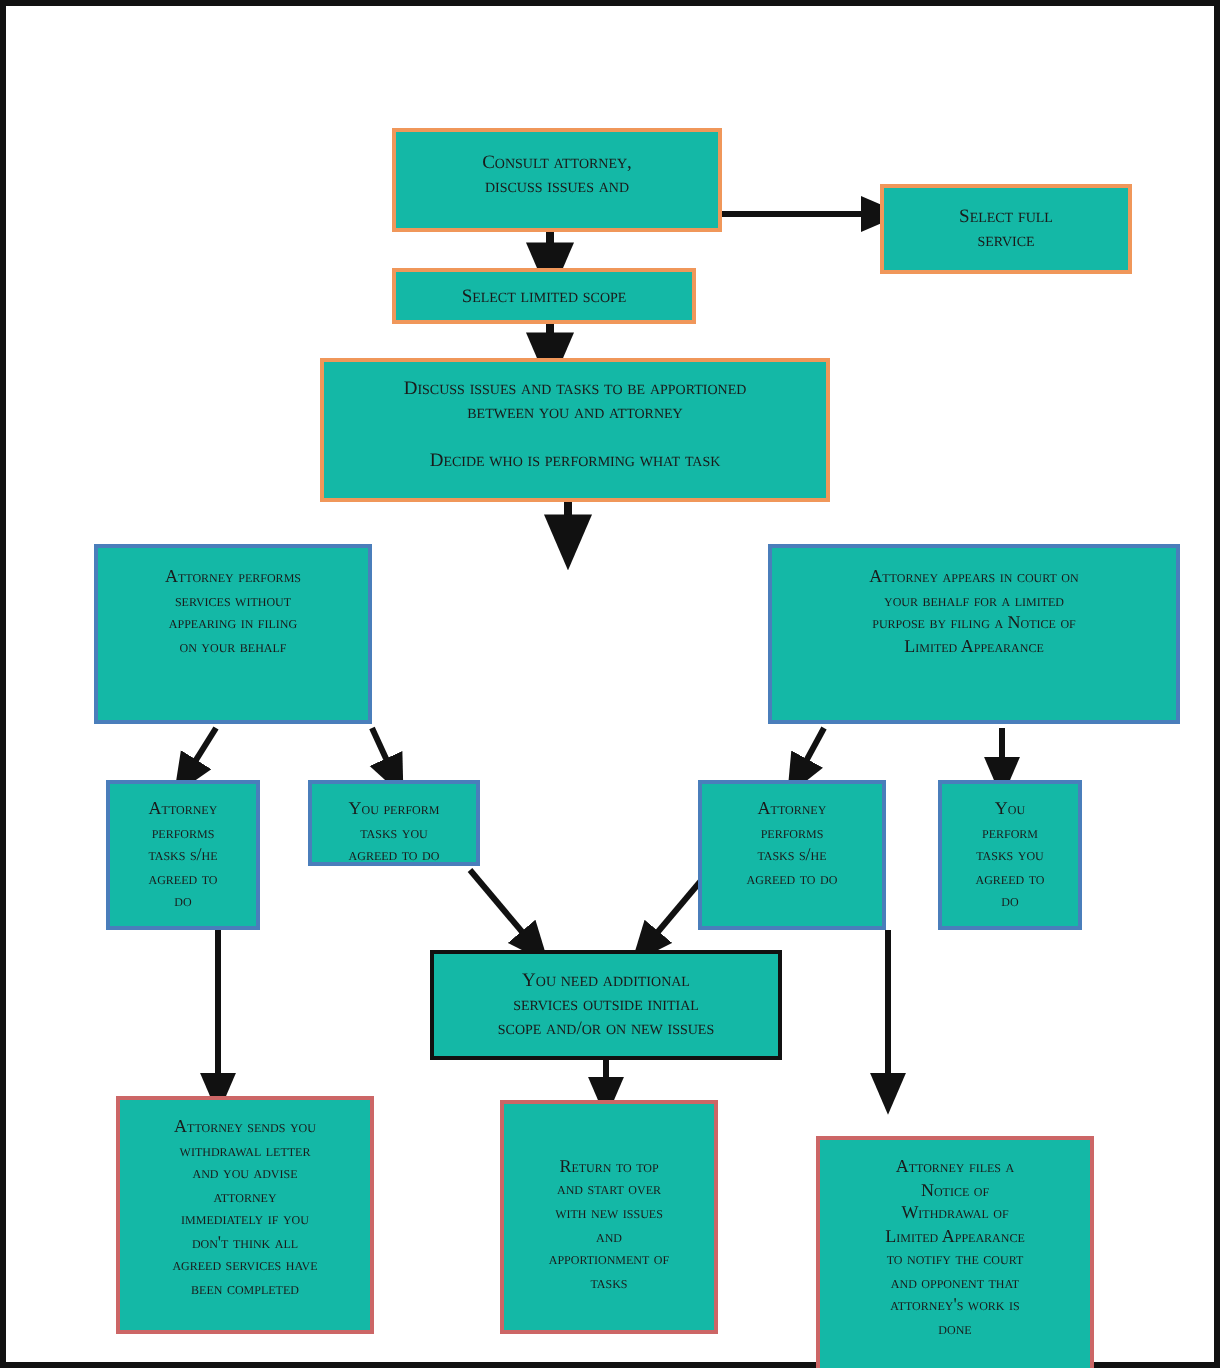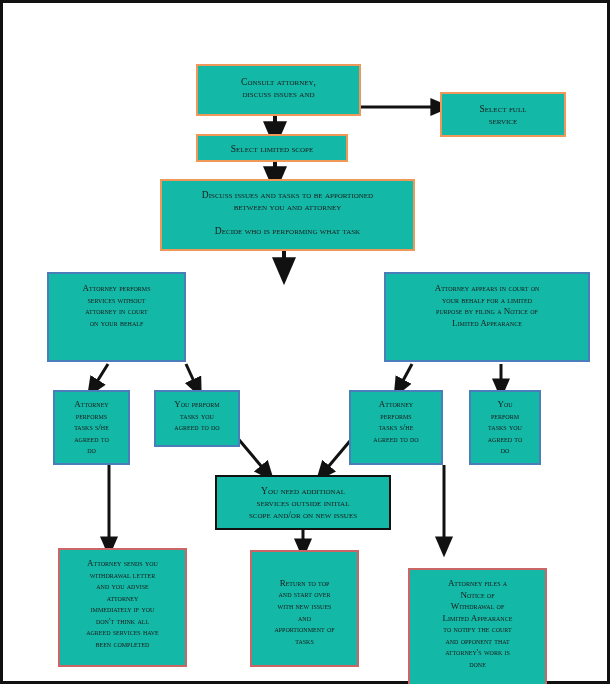--- a/index.html
+++ b/index.html
@@ -129,40 +129,40 @@
     <div class="box orange" style="left:157px; top:176px; width:255px; height:72px; font-size:9.5px; padding-top:8px;">
       <span class="txt">Discuss issues and tasks to be apportioned
 between you and attorney
 
 Decide who is performing what task</span>
     </div>
 
     <div class="box blue" style="left:44px; top:269px; width:139px; height:90px; font-size:9px; padding-top:9px;">
       <span class="txt">Attorney performs
 services without
-attorney in court
+appearing in filing
 on your behalf</span>
     </div>
 
     <div class="box blue" style="left:381px; top:269px; width:206px; height:90px; font-size:9px; padding-top:9px;">
       <span class="txt">Attorney appears in court on
 your behalf for a limited
 purpose by filing a Notice of
 Limited Appearance</span>
     </div>
 
     <div class="box blue" style="left:50px; top:387px; width:77px; height:75px; font-size:9px; padding-top:7px;">
       <span class="txt">Attorney
 performs
 tasks s/he
 agreed to
 do</span>
     </div>
 
-    <div class="box blue" style="left:151px; top:387px; width:86px; height:57px; font-size:9px; padding-top:7px;">
+    <div class="box blue" style="left:151px; top:387px; width:86px; height:43px; font-size:9px; padding-top:7px;">
       <span class="txt">You perform
 tasks you
 agreed to do</span>
     </div>
 
     <div class="box blue" style="left:346px; top:387px; width:94px; height:75px; font-size:9px; padding-top:7px;">
       <span class="txt">Attorney
 performs
 tasks s/he
 agreed to do</span>

